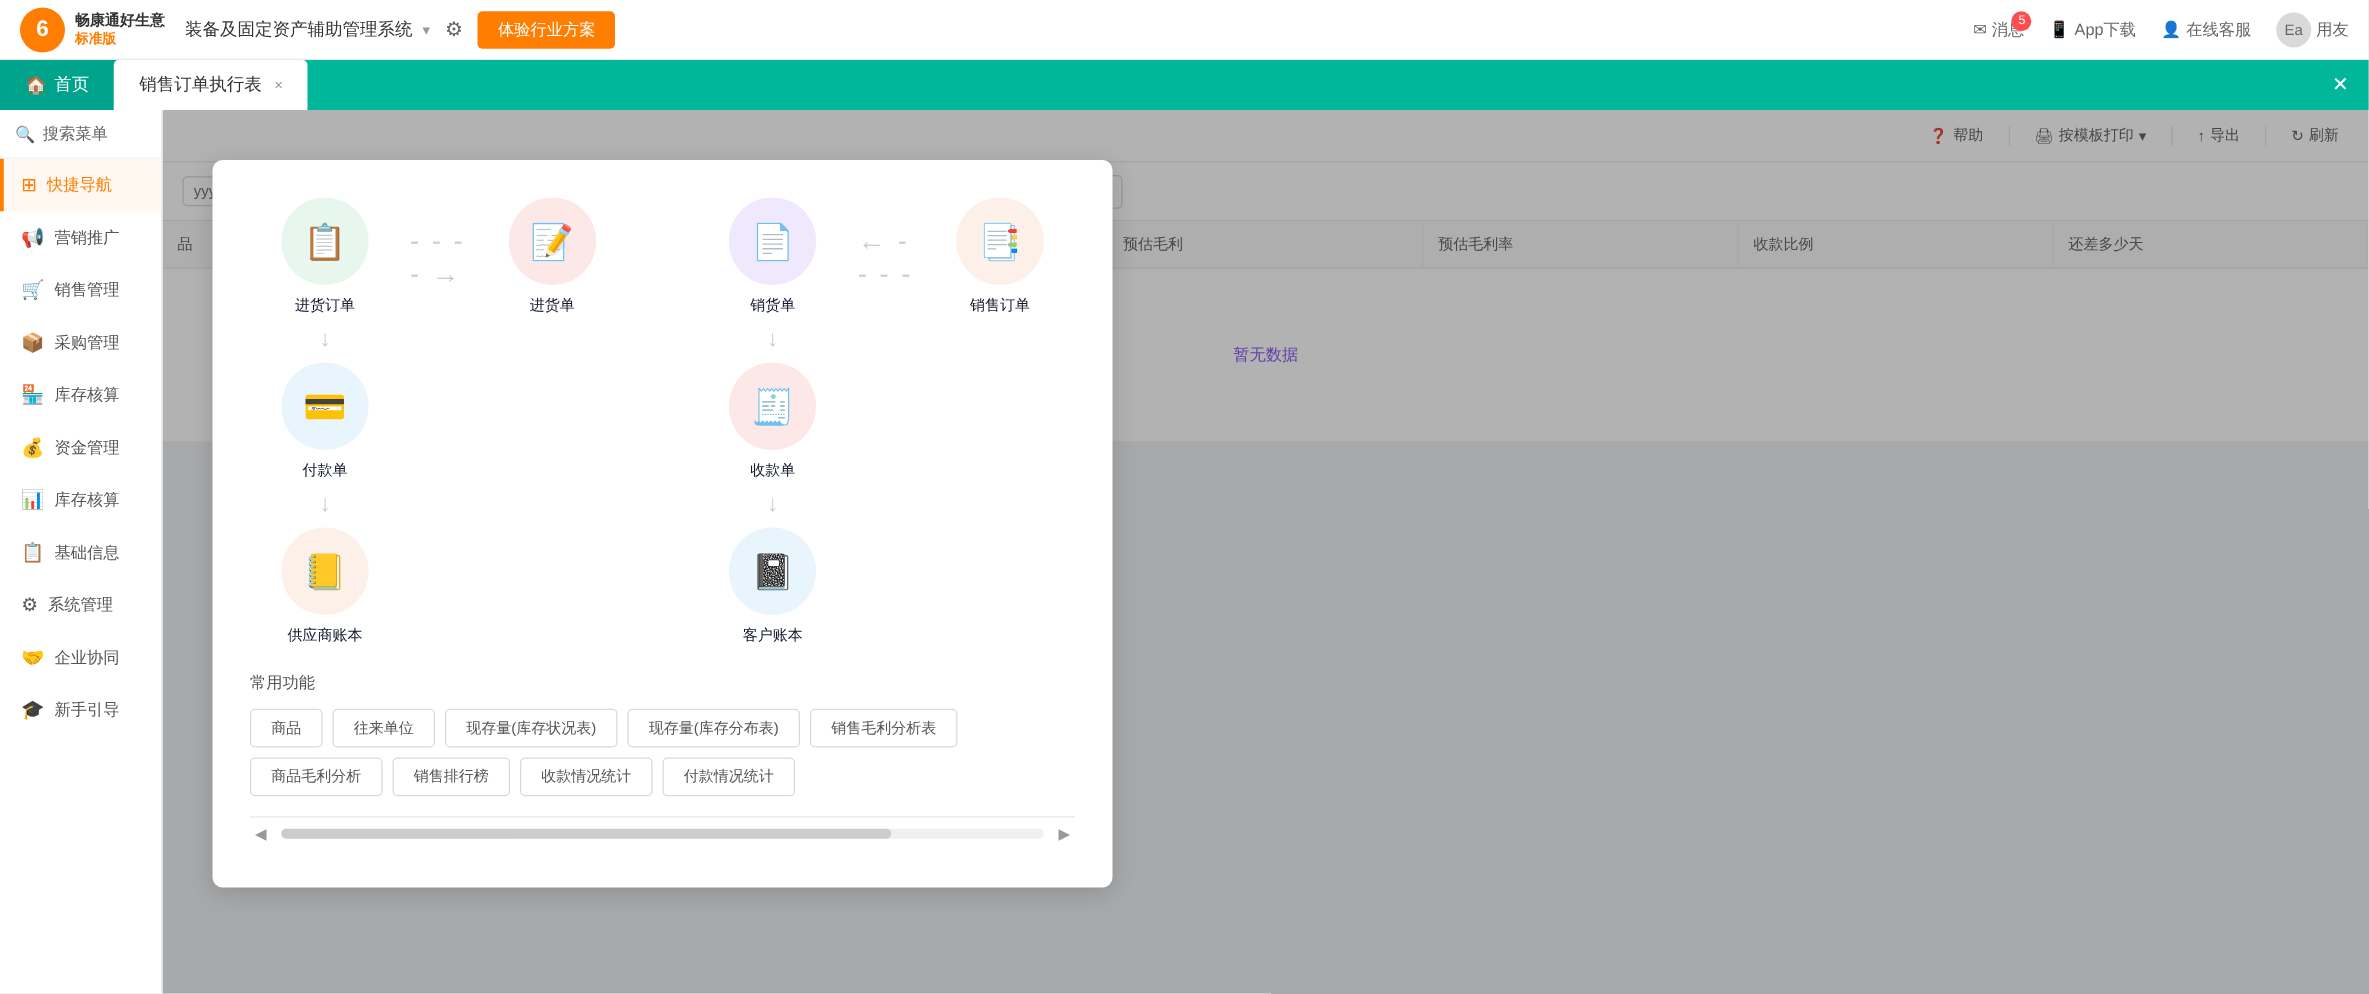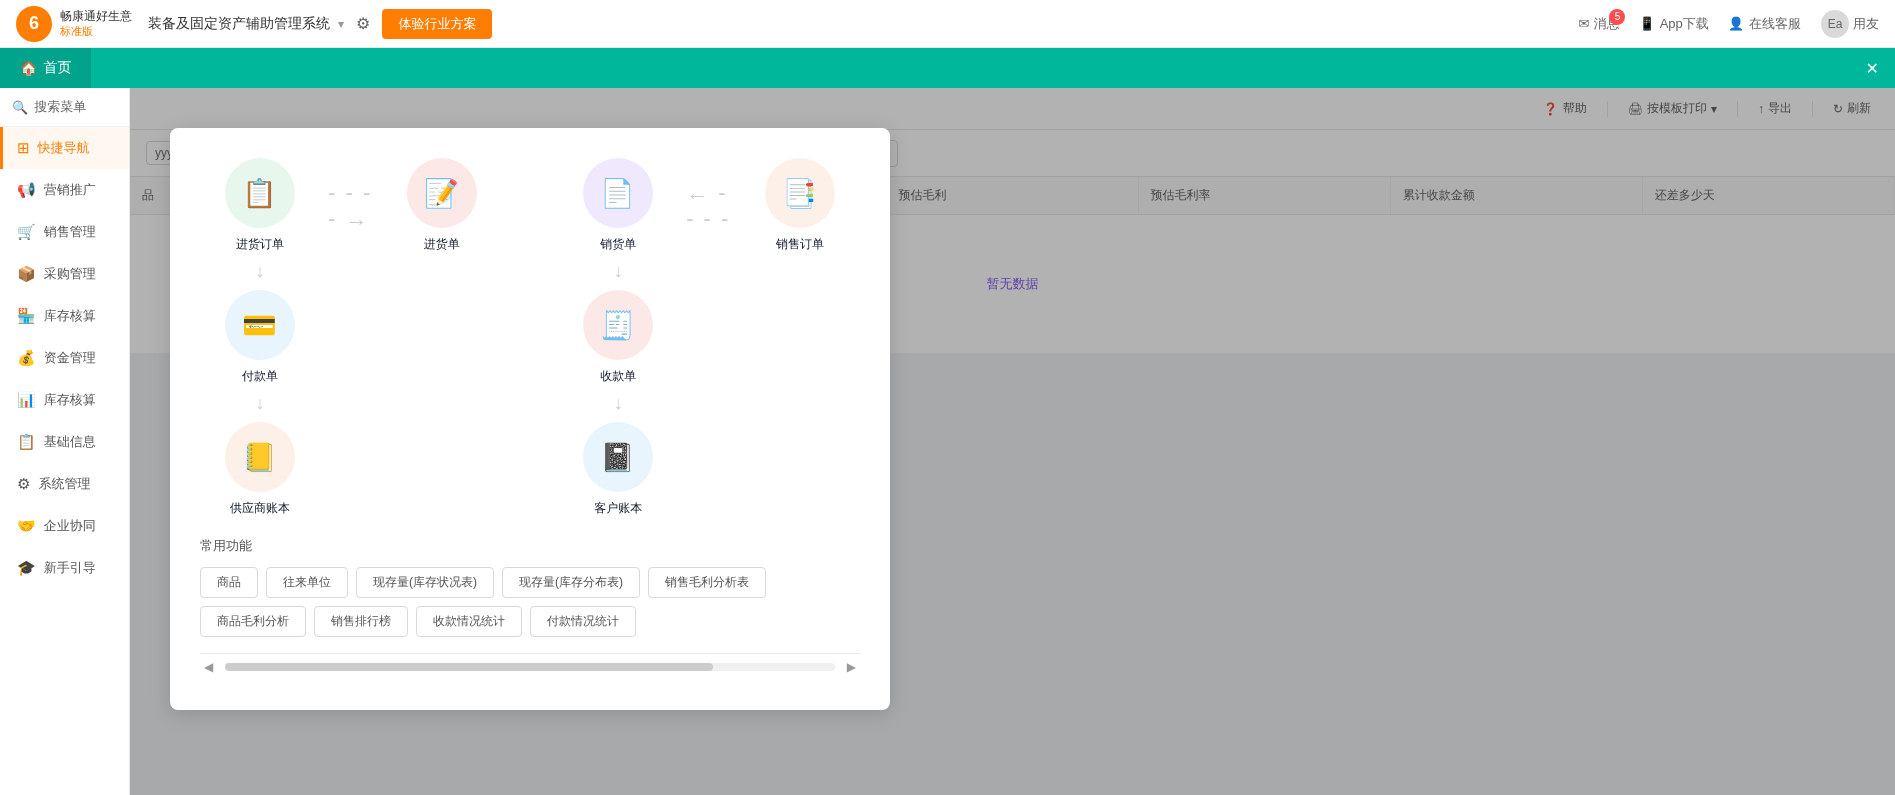--- a/index.html
+++ b/index.html
@@ -6,21 +6,21 @@
     body { font-family: 'Microsoft YaHei', Arial, sans-serif; font-size: 13px; background: #f0f2f5; overflow: hidden; width: 1895px; height: 795px; }
 
     
     .top-bar {
       display: flex; align-items: center; height: 48px;
       background: #fff; border-bottom: 1px solid #e8e8e8;
       padding: 0 16px; gap: 12px;
     }
     .top-bar-logo { display: flex; align-items: center; gap: 8px; width: 120px; }
     .logo-icon { width: 36px; height: 36px; background: #ff7d00; border-radius: 50%; display: flex; align-items: center; justify-content: center; color: white; font-size: 18px; font-weight: bold; }
-    .logo-text { font-size: 12px; color: #333; line-height: 1.3; }
+    .logo-text { font-size: 12px; color: #333; line-height: 1.3; font-weight: bold; }
     .system-title { display: flex; align-items: center; gap: 8px; color: #333; font-size: 14px; }
     .dropdown-arrow { color: #999; font-size: 12px; }
     .settings-icon { color: #666; font-size: 16px; cursor: pointer; }
     .trial-btn { background: #ff7d00; color: white; border: none; border-radius: 4px; padding: 6px 16px; cursor: pointer; font-size: 13px; }
     .top-bar-right { margin-left: auto; display: flex; align-items: center; gap: 20px; }
     .top-bar-item { display: flex; align-items: center; gap: 4px; color: #666; font-size: 13px; cursor: pointer; position: relative; }
     .badge { background: #ff4d4f; color: white; border-radius: 50%; width: 16px; height: 16px; font-size: 10px; display: flex; align-items: center; justify-content: center; position: absolute; top: -6px; right: -6px; }
     .user-avatar { width: 28px; height: 28px; background: #d9d9d9; border-radius: 50%; display: flex; align-items: center; justify-content: center; font-size: 12px; }
 
     
@@ -130,20 +130,24 @@
       <span>用友</span>
     </div>
   </div>
 </div>
 
 <div class="tab-bar">
   <div class="tab-item home">
     <span>🏠</span>
     <span>首页</span>
   </div>
+  <div class="tab-item active">
+    <span>销售订单执行表</span>
+    <span class="tab-close">×</span>
+  </div>
   <div class="tab-bar-close">✕</div>
 </div>
 
 <div class="main-layout">
 
   <div class="sidebar">
     <div class="search-menu">
       <span>🔍</span>
       <span>搜索菜单</span>
     </div>
@@ -231,21 +235,21 @@
       <button class="settings-btn">设置</button>
     </div>
 
     <div class="table-container">
       <div class="table-header">
         <div class="th">品</div>
         <div class="th">商品</div>
         <div class="th">金额</div>
         <div class="th">预估毛利</div>
         <div class="th">预估毛利率</div>
-        <div class="th">累计收款金额</div>
+        <div class="th">收款比例</div>
         <div class="th">还差多少天</div>
       </div>
       <div class="no-data">暂无数据</div>
     </div>
 
     <div class="modal-overlay">
       <div class="modal">
 
         <div style="display: flex; gap: 0; margin-bottom: 20px;">
 

